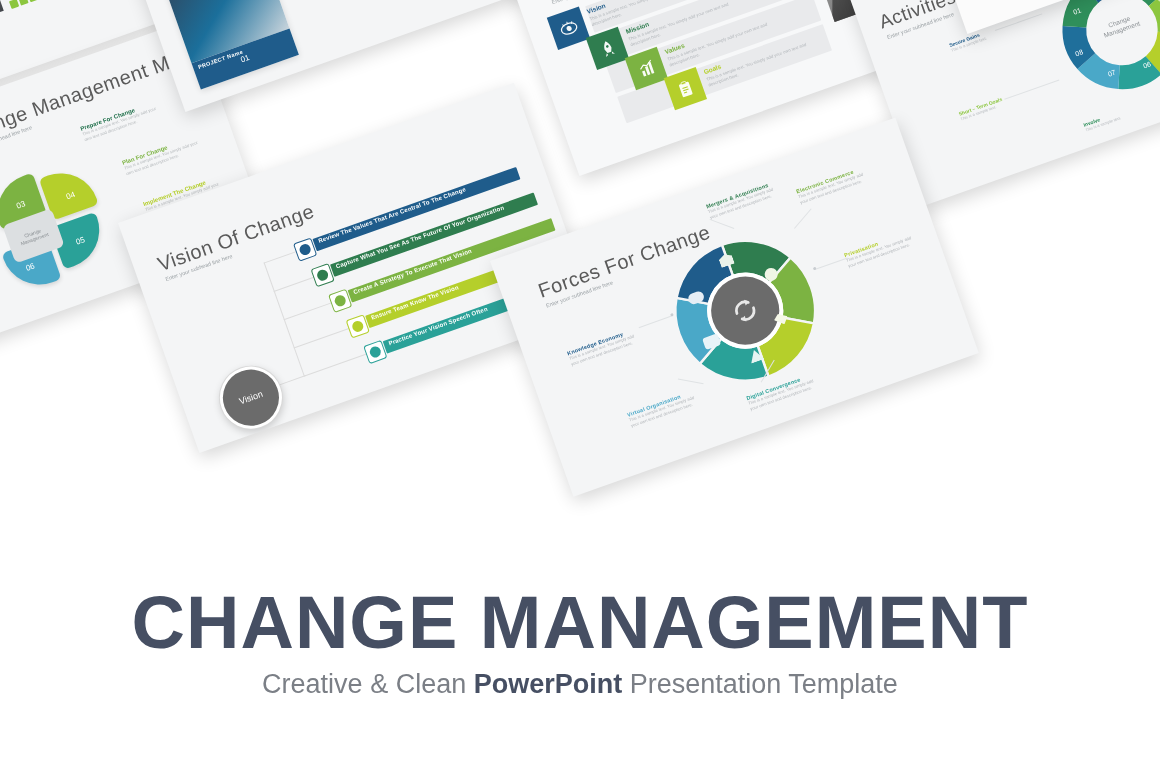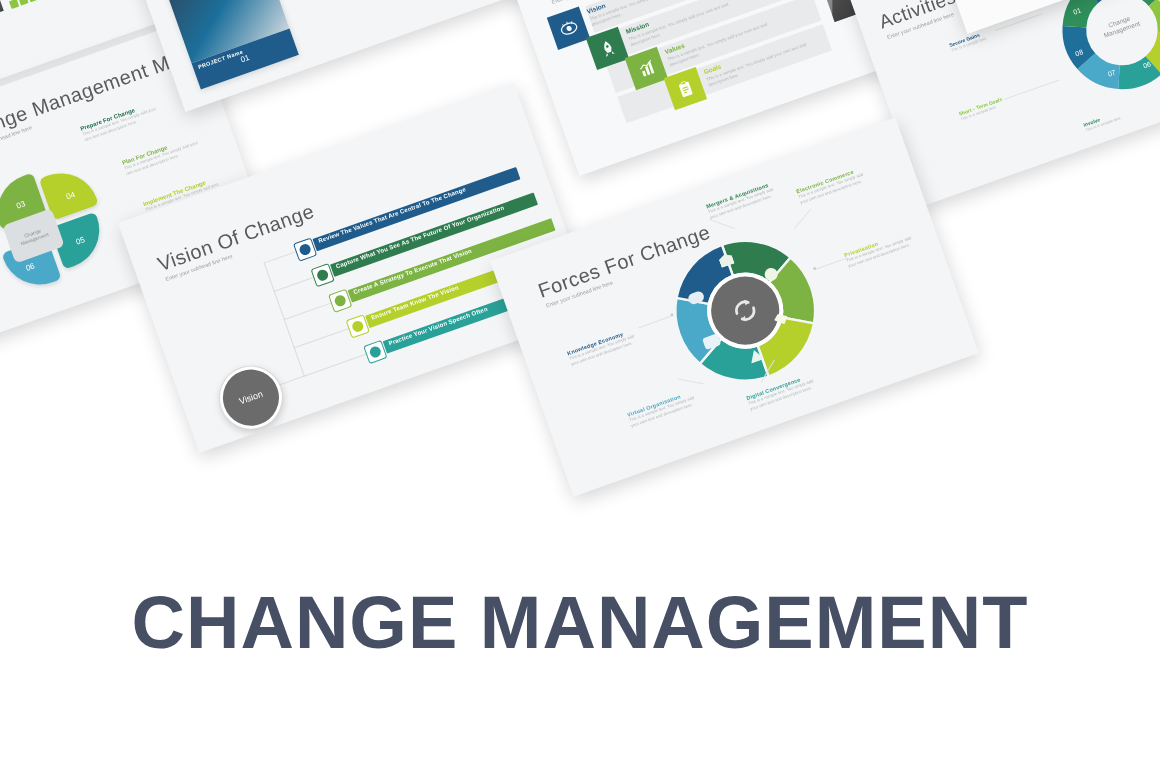--- a/index.html
+++ b/index.html
@@ -412,14 +412,17 @@
       <div class="ffc-conn" style="left:296px;top:64px;width:26px;transform:rotate(-30deg);"></div>
       <div class="ffc-conn" style="left:304px;top:116px;width:34px;"></div>
       <div class="ffc-conn" style="left:212px;top:196px;width:26px;transform:rotate(-40deg);"></div>
       <div class="ffc-conn" style="left:136px;top:180px;width:26px;transform:rotate(30deg);"></div>
       <div class="ffc-dot" style="left:152px;top:110px;"></div>
       <div class="ffc-dot" style="left:302px;top:114px;"></div>
     </div>
   </div>
 
   <div class="hero" id="hero-title">CHANGE MANAGEMENT</div>
+  <div class="hero" id="hero-sub">
+    <span>Creative &amp; Clean </span><b>PowerPoint</b><span> Presentation Template</span>
+  </div>
 
 </div>
 
 </body></html>

